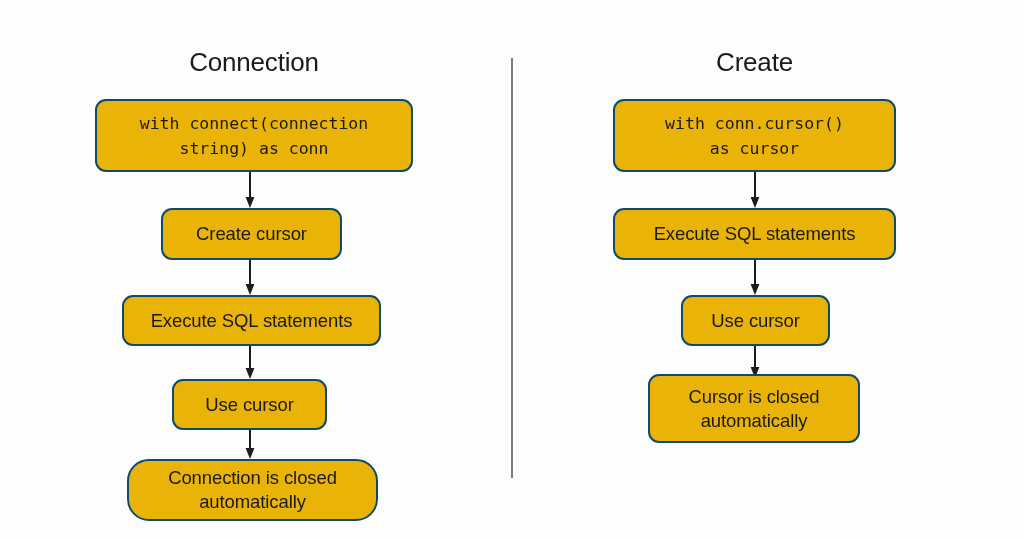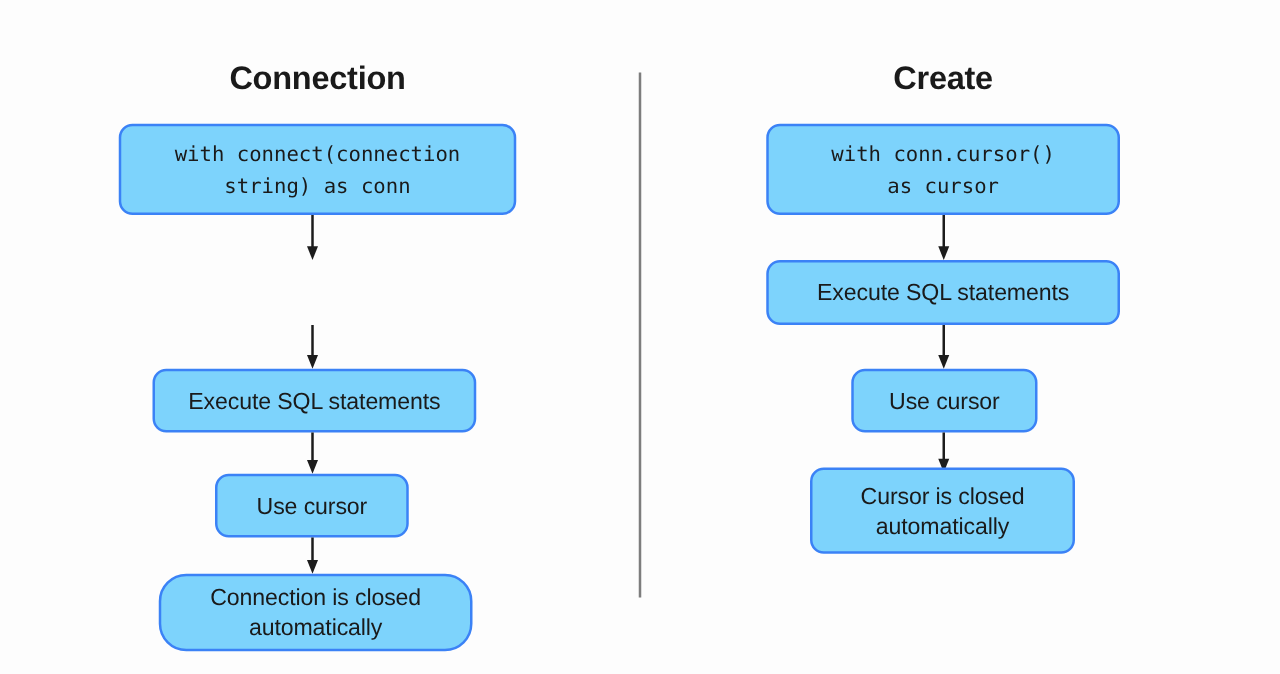--- a/index.html
+++ b/index.html
@@ -17,21 +17,21 @@
     position: relative;
     width: 1024px;
     height: 539px;
     background: #fdfdfd;
   }
 
   
   .col-title {
     position: absolute;
     font-family: "Liberation Sans", sans-serif;
-    font-weight: bold;
+    font-weight: normal;
     font-size: 26px;
     color: #1a1a1a;
     text-align: center;
     letter-spacing: -0.2px;
     line-height: 30px;
     white-space: nowrap;
     user-select: none;
   }
 
   
@@ -41,23 +41,23 @@
     top: 58px;
     width: 2px;
     height: 420px;
     background: #7d7d7d;
   }
 
   
   .node {
     position: absolute;
     box-sizing: border-box;
-    border: 2px solid #3b82f6;
+    border: 2px solid #0c4a6e;
     border-radius: 11px;
-    background: #7dd3fc;
+    background: #eab308;
     display: flex;
     align-items: center;
     justify-content: center;
     text-align: center;
     color: #1a1a1a;
     user-select: none;
   }
   .node .node-text {
     display: block;
     white-space: pre-line;
@@ -93,20 +93,23 @@
   <div class="node mono" style="left:95px; top:99px; width:318px; height:73px;">
     <span class="node-text">with connect(connection
 string) as conn</span>
   </div>
 
   <svg class="arrow" style="left:245px; top:172px; width:10px; height:36px;" viewBox="0 0 10 36">
     <line x1="5" y1="0" x2="5" y2="28" stroke="#1c1c1c" stroke-width="2"></line>
     <polygon points="5,36 0.6,25 9.4,25" fill="#1c1c1c"></polygon>
   </svg>
 
+  <div class="node sans" style="left:161px; top:208px; width:181px; height:52px;">
+    <span class="node-text">Create cursor</span>
+  </div>
 
   <svg class="arrow" style="left:245px; top:260px; width:10px; height:35px;" viewBox="0 0 10 35">
     <line x1="5" y1="0" x2="5" y2="27" stroke="#1c1c1c" stroke-width="2"></line>
     <polygon points="5,35 0.6,24 9.4,24" fill="#1c1c1c"></polygon>
   </svg>
 
   <div class="node sans" style="left:122px; top:295px; width:259px; height:51px;">
     <span class="node-text">Execute SQL statements</span>
   </div>
 

